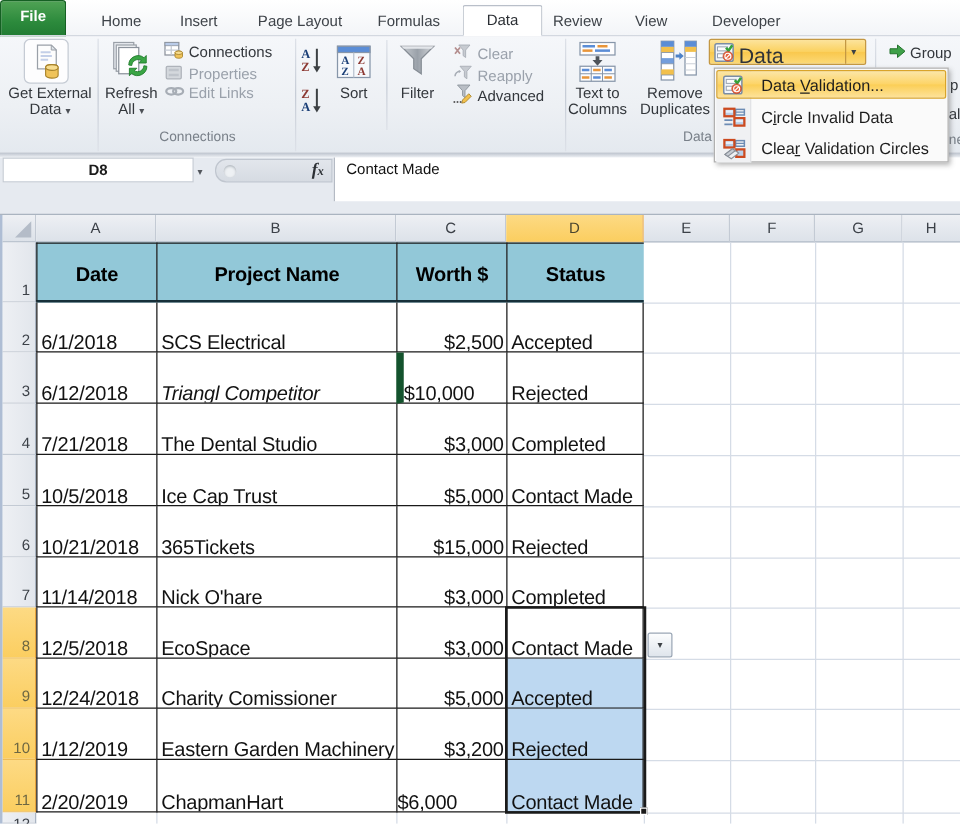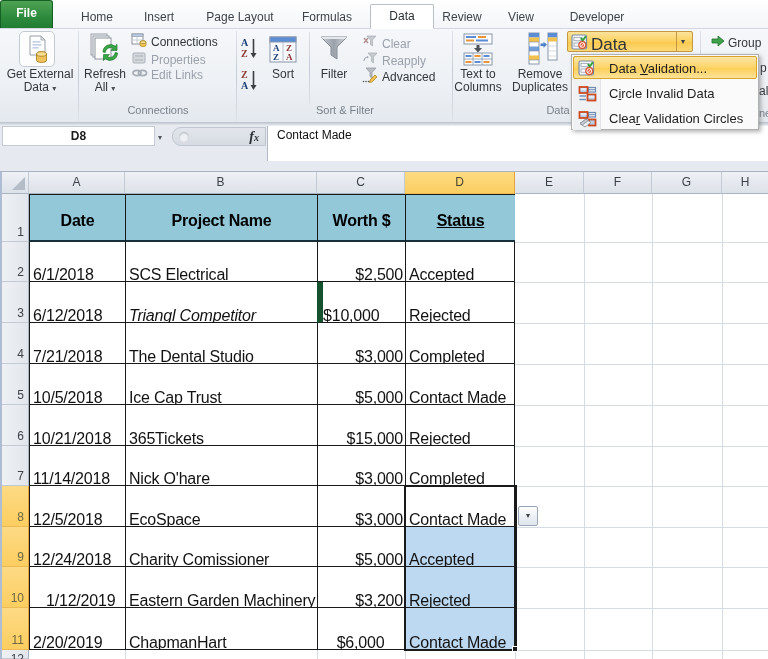--- a/index.html
+++ b/index.html
@@ -173,21 +173,20 @@
             <path d="M2 10c0-2.2 1.8-4 4-4" fill="none" stroke="#a7adb5" stroke-width="1.2"></path>
             <path d="M5 5l2 1-2 1.5z" fill="#a7adb5"></path>
           </svg></span><span class="tx">Reapply</span></div>
     <div class="smallbtn" style="left:362px; top:39px;"><span class="ic"><svg width="17" height="16" viewBox="0 0 17 16">
             <path d="M4 1h10l-4 4.5V11l-2-1.5V5.5z" fill="#b9bec5" stroke="#8c939c" stroke-width=".7"></path>
             <path d="M8 13l5-5 2 2-5 5-2.6.6z" fill="#f2c04c" stroke="#a8832a" stroke-width=".7"></path>
             <circle cx="1.5" cy="14.5" r=".8" fill="#555"></circle>
             <circle cx="4" cy="14.5" r=".8" fill="#555"></circle>
             <circle cx="6.5" cy="14.5" r=".8" fill="#555"></circle>
           </svg></span><span class="tx">Advanced</span></div>
-    <div class="glabel" style="left:238px; width:214px;">Sort &amp; Filter</div>
 
     <div class="bigbtn" style="left:450px; top:2px; width:56px;">
       <div style="height:38px; padding-top:3px;"><svg width="36" height="34" viewBox="0 0 36 34">
             <rect x="4" y="1" width="28" height="10" fill="#fdfdfe" stroke="#8796a9"></rect>
             <rect x="6" y="3" width="10" height="2" fill="#5b8dd6"></rect>
             <rect x="18" y="3" width="8" height="2" fill="#e8953a"></rect>
             <rect x="6" y="6.5" width="8" height="2" fill="#e8953a"></rect>
             <rect x="16" y="6.5" width="12" height="2" fill="#5b8dd6"></rect>
             <path d="M16.5 12h3v3h2.5l-4 4.5-4-4.5h2.5z" fill="#4e5359"></path>
             <rect x="4" y="20" width="28" height="12" fill="#fdfdfe" stroke="#8796a9"></rect>
@@ -334,21 +333,21 @@
         <div class="cell tealhdr" style="left:29px; top:22px; width:96px; height:48px; border-left:1px solid #1a1a1a; border-top:1px solid #1a1a1a; border-bottom:2.5px solid #17303a;">
           <span style="margin:0;text-align:right;">Date</span>
         </div>
         <div class="cell tealhdr" style="left:125px; top:22px; width:192px; height:48px; border-left:1px solid #1a1a1a; border-top:1px solid #1a1a1a; border-bottom:2.5px solid #17303a;">
           <span style="margin:0;">Project Name</span>
         </div>
         <div class="cell tealhdr" style="left:317px; top:22px; width:88px; height:48px; border-left:1px solid #1a1a1a; border-top:1px solid #1a1a1a; border-bottom:2.5px solid #17303a;">
           <span style="margin:0;">Worth $</span>
         </div>
         <div class="cell tealhdr" style="left:405px; top:22px; width:110px; height:48px; border-left:1px solid #1a1a1a; border-top:1px solid #1a1a1a; border-bottom:2.5px solid #17303a;">
-          <span style="margin:0;text-decoration:underline;">Status</span>
+          <span style="margin:0;">Status</span>
         </div>
         <div class="cell" style="left:29px; top:70px; width:96px; height:40px; border-left:1px solid #1a1a1a; border-bottom:1px solid #1a1a1a; padding-left:3px;">
           <span>6/1/2018</span>
         </div>
         <div class="cell" style="left:125px; top:70px; width:192px; height:40px; border-left:1px solid #1a1a1a; border-bottom:1px solid #1a1a1a; padding-left:3px;">
           <span>SCS Electrical</span>
         </div>
         <div class="cell" style="left:317px; top:70px; width:88px; height:40px; border-left:1px solid #1a1a1a; border-bottom:1px solid #1a1a1a; justify-content:flex-end; padding-right:2px;">
           <span>$2,500</span>
         </div>
@@ -432,39 +431,39 @@
         </div>
         <div class="cell" style="left:125px; top:355px; width:192px; height:40px; border-left:1px solid #1a1a1a; border-bottom:1px solid #1a1a1a; padding-left:3px;">
           <span>Charity Comissioner</span>
         </div>
         <div class="cell" style="left:317px; top:355px; width:88px; height:40px; border-left:1px solid #1a1a1a; border-bottom:1px solid #1a1a1a; justify-content:flex-end; padding-right:2px;">
           <span>$5,000</span>
         </div>
         <div class="cell" style="left:405px; top:355px; width:110px; height:40px; border-left:1px solid #1a1a1a; border-right:1px solid #1a1a1a; border-bottom:1px solid #1a1a1a; padding-left:3px; background:#bdd8f1;">
           <span>Accepted</span>
         </div>
-        <div class="cell" style="left:29px; top:395px; width:96px; height:41px; border-left:1px solid #1a1a1a; border-bottom:1px solid #1a1a1a; padding-left:16px;">
+        <div class="cell" style="left:29px; top:395px; width:96px; height:41px; border-left:1px solid #1a1a1a; border-bottom:1px solid #1a1a1a; padding-left:3px;">
           <span>1/12/2019</span>
         </div>
         <div class="cell" style="left:125px; top:395px; width:192px; height:41px; border-left:1px solid #1a1a1a; border-bottom:1px solid #1a1a1a; padding-left:3px;">
           <span>Eastern Garden Machinery</span>
         </div>
         <div class="cell" style="left:317px; top:395px; width:88px; height:41px; border-left:1px solid #1a1a1a; border-bottom:1px solid #1a1a1a; justify-content:flex-end; padding-right:2px;">
           <span>$3,200</span>
         </div>
         <div class="cell" style="left:405px; top:395px; width:110px; height:41px; border-left:1px solid #1a1a1a; border-right:1px solid #1a1a1a; border-bottom:1px solid #1a1a1a; padding-left:3px; background:#bdd8f1;">
           <span>Rejected</span>
         </div>
         <div class="cell" style="left:29px; top:436px; width:96px; height:42px; border-left:1px solid #1a1a1a; border-bottom:1px solid #1a1a1a; padding-left:3px;">
           <span>2/20/2019</span>
         </div>
         <div class="cell" style="left:125px; top:436px; width:192px; height:42px; border-left:1px solid #1a1a1a; border-bottom:1px solid #1a1a1a; padding-left:3px;">
           <span>ChapmanHart</span>
         </div>
-        <div class="cell" style="left:317px; top:436px; width:88px; height:42px; border-left:1px solid #1a1a1a; border-bottom:1px solid #1a1a1a; justify-content:center; padding-right:2px;">
+        <div class="cell" style="left:317px; top:436px; width:88px; height:42px; border-left:1px solid #1a1a1a; border-bottom:1px solid #1a1a1a; justify-content:flex-start; padding-right:2px;">
           <span>$6,000</span>
         </div>
         <div class="cell" style="left:405px; top:436px; width:110px; height:42px; border-left:1px solid #1a1a1a; border-right:1px solid #1a1a1a; border-bottom:1px solid #1a1a1a; padding-left:3px; background:#bdd8f1;">
           <span>Contact Made</span>
         </div>
         <div class="abs" style="left:404px; top:313px; width:113px; height:166px; border:2px solid #1a1a1a; pointer-events:none;"></div>
         <div class="abs" style="left:512px; top:474px; width:6px; height:6px; background:#1a1a1a; border:1px solid #fff;"></div>
         <div class="abs" style="left:518px; top:334px; width:20px; height:20px; background:linear-gradient(#fcfdfe,#dfe5ec); border:1px solid #9aa6b5; border-radius:2px; font-size:8px; color:#3c4045; text-align:center; line-height:18px;">▾</div>
       </div>
   </div>

